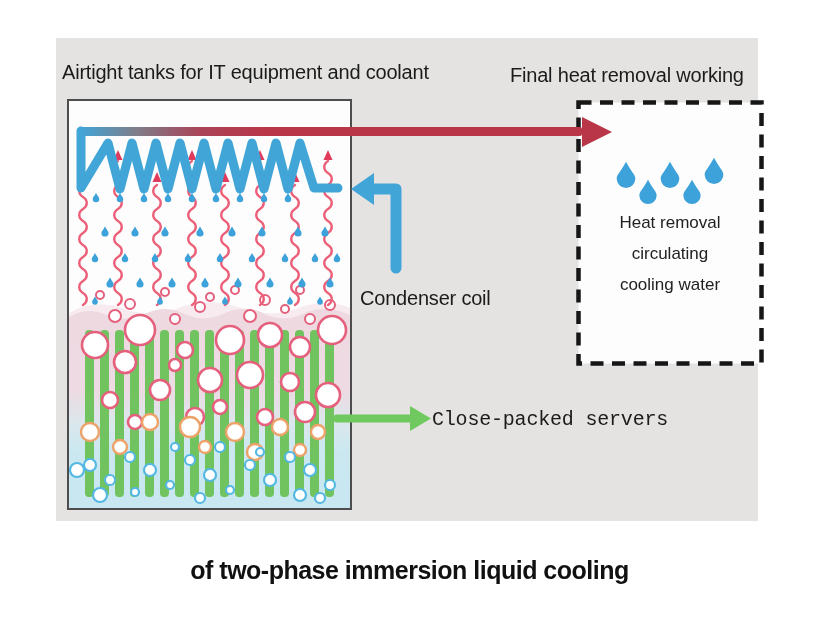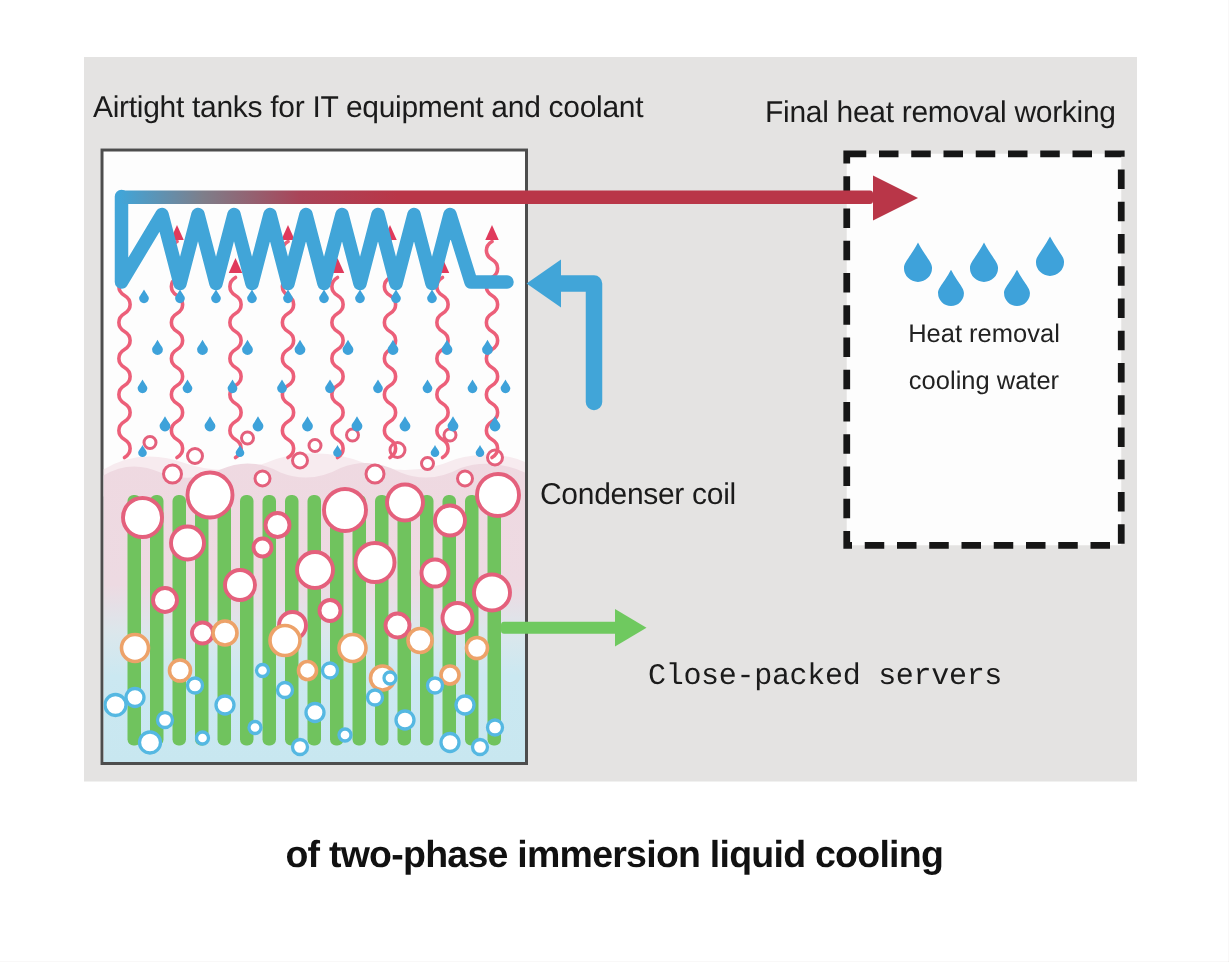--- a/index.html
+++ b/index.html
@@ -6,26 +6,26 @@
   body{position:relative;width:819px;height:641px;overflow:hidden;
        font-family:"Liberation Sans",sans-serif;color:#1b1b1b;}
   .abs{position:absolute;}
   #panel{left:56px;top:38px;width:702px;height:483px;background:var(--panel_bg);z-index:0;}
   .toplabel{font-size:20px;letter-spacing:-0.2px;color:#1b1b1b;white-space:nowrap;z-index:4;}
   #airtight-label{left:62px;top:61px;}
   #final-label{left:510px;top:64px;}
   #tank{left:67px;top:99px;width:281px;height:407px;background:#fdfdfd;
         border:2px solid #4d4d4d;z-index:1;}
   #tank svg{display:block;}
-  #dashed-box{left:562px;top:100px;width:188px;height:266px;z-index:1;}
+  #dashed-box{left:576px;top:100px;width:188px;height:266px;z-index:1;}
   #dashed-box .content{position:absolute;left:0;top:0;width:188px;height:266px;}
   #box-droplets{position:absolute;left:39px;top:56px;}
   #box-text{position:absolute;left:0;top:107px;width:188px;text-align:center;
             font-size:17px;line-height:31px;color:#222;}
-  .callout{font-size:20px;letter-spacing:-0.2px;white-space:nowrap;z-index:4;margin-top:32px;}
+  .callout{font-size:20px;letter-spacing:-0.2px;white-space:nowrap;z-index:4;}
   #condenser-label{left:360px;top:287px;}
   #servers-label{left:432px;top:408px;font-family:Liberation Mono, monospace;}
   #overlay{left:0;top:0;z-index:3;pointer-events:none;}
   #caption{left:0;top:549px;width:819px;text-align:center;z-index:4;
            font-weight:700;font-size:25px;line-height:42px;letter-spacing:-0.5px;color:#111;}
 </style>
 </head>
 <body style="--panel_bg: #e4e3e2; --tank_border: #4d4d4d; --coil_blue: #41a5d8; --hot_arrow_red: #b93648; --vapor_wave_red: #ec5f79; --vapor_arrowhead_red: #e03a5c; --droplet_blue: #3ea2da; --server_green: #70c35e; --pointer_green: #6fc95f; --bubble_red: #e4607c; --bubble_orange: #eda269; --bubble_blue: #55b8e2; --liquid_pink: #efd9e1; --liquid_cyan: #c8e7f0; --dashed_border: #161616;">
 
 <div id="panel" class="abs"></div>
@@ -210,20 +210,21 @@
   <div class="content">
     <svg id="box-droplets" width="110" height="52">
         <path d="M 11 5.699999999999999 C 16.616 16.1, 20.36 18.7, 20.36 22.6 A 9.36 9.36 0 1 1 1.6400000000000006 22.6 C 1.6400000000000006 18.7, 5.384 16.1, 11 5.699999999999999 Z" fill="#3ea2da"></path>
         <path d="M 33 23.799999999999997 C 38.184 33.4, 41.64 35.8, 41.64 39.4 A 8.64 8.64 0 1 1 24.36 39.4 C 24.36 35.8, 27.816 33.4, 33 23.799999999999997 Z" fill="#3ea2da"></path>
         <path d="M 55 5.699999999999999 C 60.616 16.1, 64.36 18.7, 64.36 22.6 A 9.36 9.36 0 1 1 45.64 22.6 C 45.64 18.7, 49.384 16.1, 55 5.699999999999999 Z" fill="#3ea2da"></path>
         <path d="M 77 23.799999999999997 C 82.184 33.4, 85.64 35.8, 85.64 39.4 A 8.64 8.64 0 1 1 68.36 39.4 C 68.36 35.8, 71.816 33.4, 77 23.799999999999997 Z" fill="#3ea2da"></path>
         <path d="M 99 1.6999999999999993 C 104.616 12.1, 108.36 14.7, 108.36 18.6 A 9.36 9.36 0 1 1 89.64 18.6 C 89.64 14.7, 93.384 12.1, 99 1.6999999999999993 Z" fill="#3ea2da"></path>
       </svg>
     <div id="box-text">
       <div>Heat removal</div>
+      <div>circulating</div>
       <div>cooling water</div>
     </div>
   </div>
 </div>
 
 <svg id="overlay" class="abs" width="819" height="641" viewBox="0 0 819 641">
     <defs>
       <linearGradient id="redGrad" gradientUnits="userSpaceOnUse" x1="80" y1="0" x2="265" y2="0">
         <stop offset="0" stop-color="#41a5d8"></stop>
         <stop offset="0.3" stop-color="#7e7e8a"></stop>

